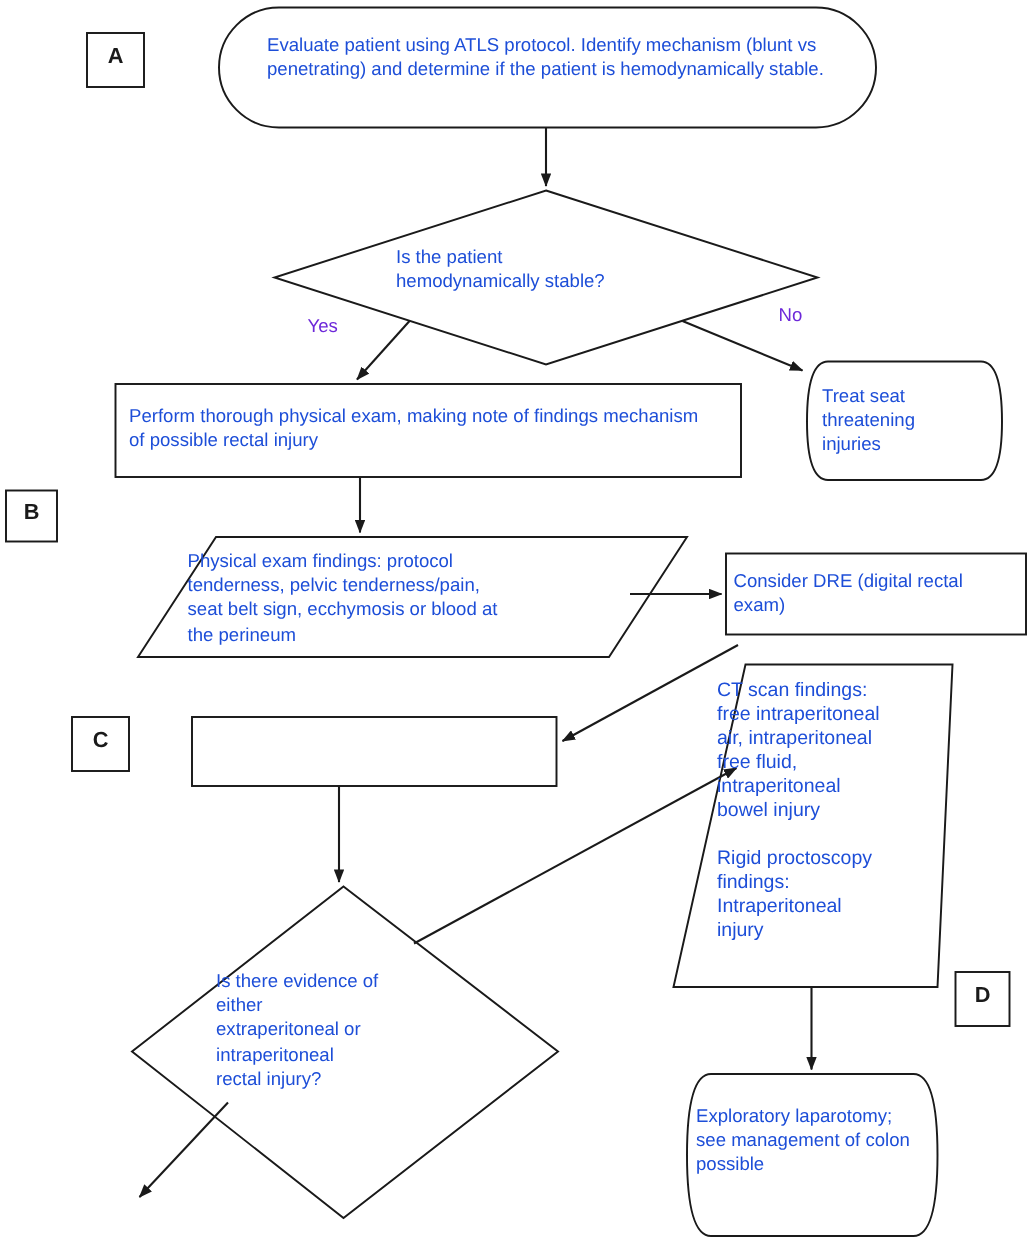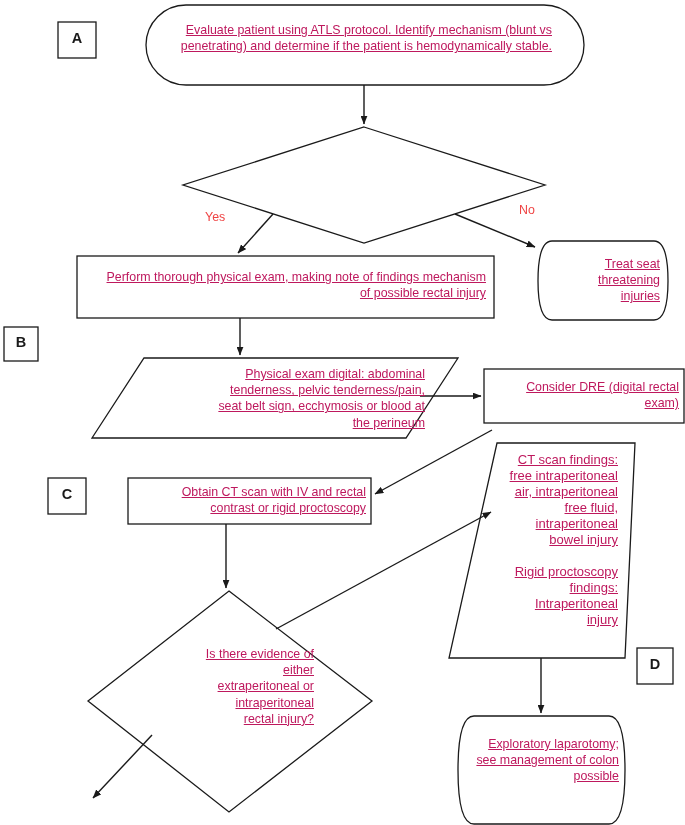--- a/index.html
+++ b/index.html
@@ -36,33 +36,32 @@
     stroke-width: 1.4;
     fill: none;
   }
   .tag-box {
     fill: #ffffff;
     stroke: #1a1a1a;
     stroke-width: 1.3;
   }
   .node-text {
     position: absolute;
-    text-align: right;
-    color: #be185d;
+    text-align: left;
+    color: #1d4ed8;
     font-size: 12.4px;
     line-height: 16.2px;
     font-family: "Liberation Sans", sans-serif;
     white-space: pre-line;
     pointer-events: none;
-    text-decoration: underline;
   }
   .node-text.narrow { font-size: 13px; line-height: 16.0px; }
   .edge-label {
     position: absolute;
-    color: #ef4444;
+    color: #6d28d9;
     font-size: 12.4px;
     font-family: "Liberation Sans", sans-serif;
   }
   .tag-label {
     position: absolute;
     color: #1a1a1a;
     font-size: 14.5px;
     font-weight: bold;
     font-family: "Liberation Sans", sans-serif;
     text-align: center;
@@ -121,38 +120,38 @@
     <line class="connector" x1="152" y1="735" x2="93" y2="798" marker-end="url(#arrowhead)"></line>
 
     <rect class="tag-box" x="58" y="22" width="38" height="36"></rect>
     <rect class="tag-box" x="4" y="327" width="34" height="34"></rect>
     <rect class="tag-box" x="48" y="478" width="38" height="36"></rect>
     <rect class="tag-box" x="637" y="648" width="36" height="36"></rect>
   </svg>
 
   <div class="node-text" style="left:178px; top:22px; width:374px;">Evaluate patient using ATLS protocol. Identify mechanism (blunt vs penetrating) and determine if the patient is hemodynamically stable.</div>
 
+  <div class="node-text" style="left:264px; top:163px; width:200px;">Is the patient
+hemodynamically stable?</div>
 
   <div class="node-text" style="left:548px; top:256px; width:112px;">Treat seat
 threatening
 injuries</div>
 
   <div class="node-text" style="left:86px; top:269px; width:400px;">Perform thorough physical exam, making note of findings mechanism
 of possible rectal injury</div>
 
-  <div class="node-text" style="left:125px; top:366px; width:300px;">Physical exam digital: abdominal
+  <div class="node-text" style="left:125px; top:366px; width:300px;">Physical exam findings: protocol
 tenderness, pelvic tenderness/pain,
 seat belt sign, ecchymosis or blood at
 the perineum</div>
 
   <div class="node-text" style="left:489px; top:379px; width:190px;">Consider DRE (digital rectal
 exam)</div>
 
-  <div class="node-text" style="left:133px; top:484px; width:233px;">Obtain CT scan with IV and rectal
-contrast or rigid proctoscopy</div>
 
   <div class="node-text narrow" style="left:478px; top:452px; width:140px;">CT scan findings:
 free intraperitoneal
 air, intraperitoneal
 free fluid,
 intraperitoneal
 bowel injury
 
 Rigid proctoscopy
 findings:

